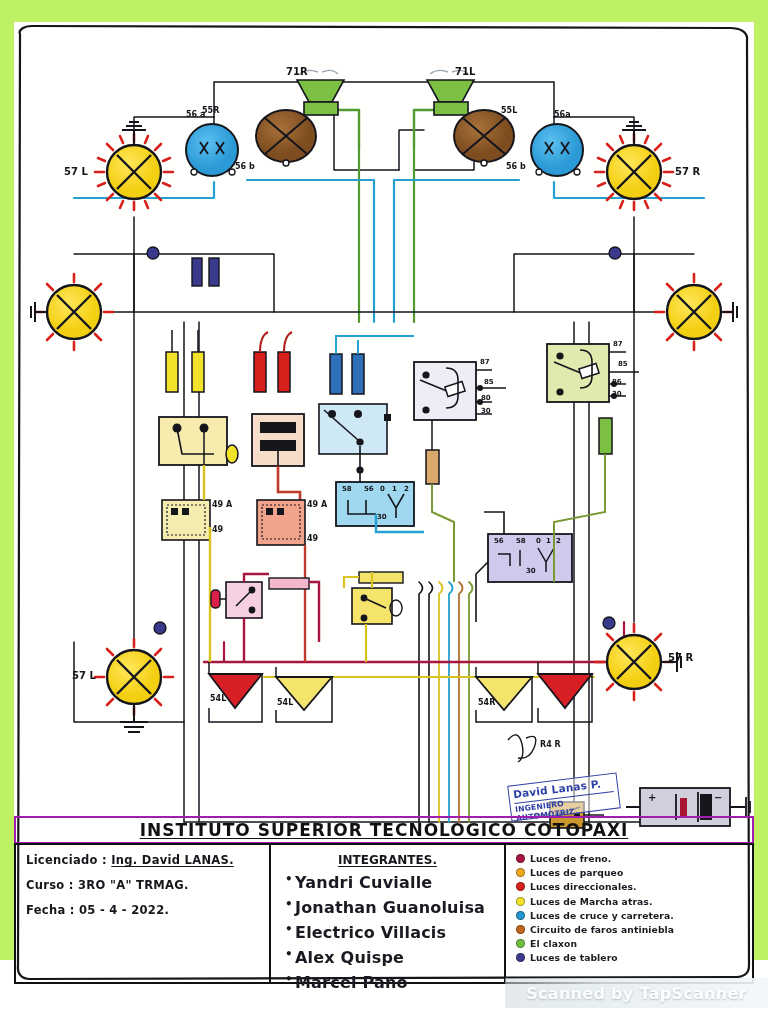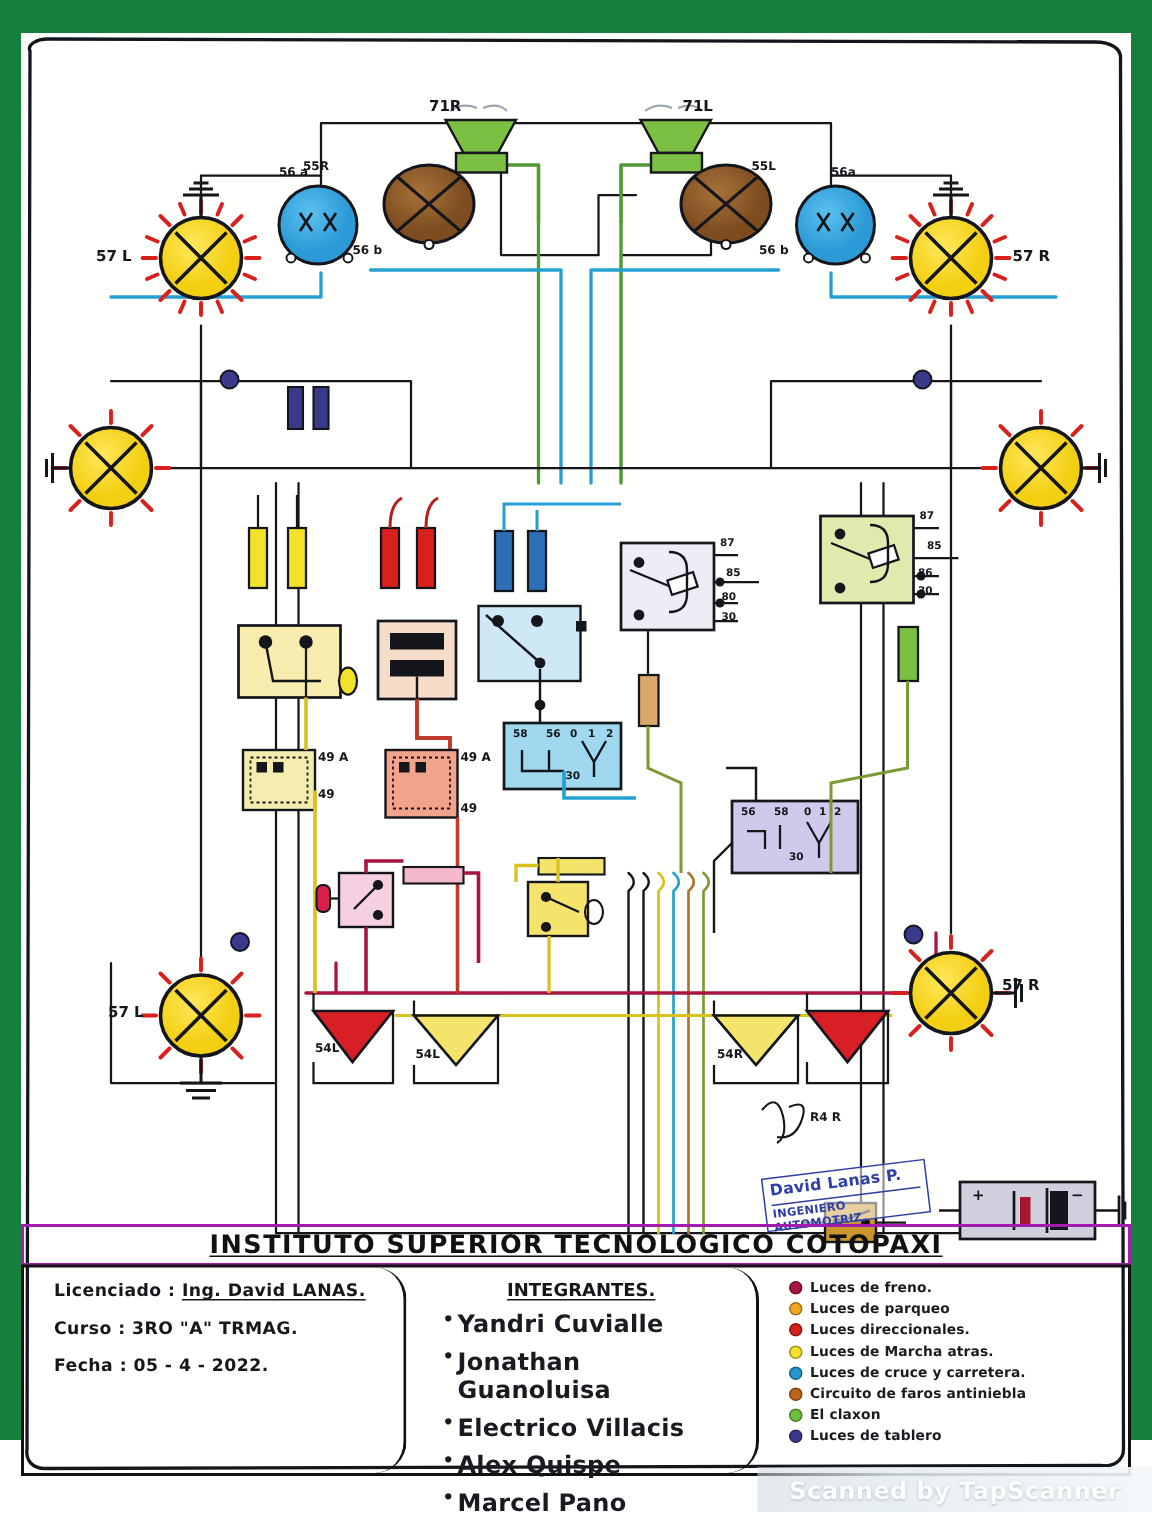--- a/index.html
+++ b/index.html
@@ -1,19 +1,19 @@
 <!DOCTYPE html>
 <html><head>
 <meta charset="utf-8">
 <title>Esquema Electrico - Instituto Superior Tecnologico Cotopaxi</title>
 <style>
   html,body{margin:0;padding:0;background:#ffffff;}
   body{width:768px;height:1024px;overflow:hidden;
        font-family:"DejaVu Sans","Liberation Sans",sans-serif;}
-  #page{position:relative;width:768px;height:960px;background:#15803d;}
+  #page{position:relative;width:768px;height:960px;background:#bef264;}
 
   
   #sheet{position:absolute;left:14px;top:22px;width:740px;height:962px;
          background:#fffffd;}
   #sheet-border{position:absolute;left:0;top:0;width:100%;height:100%;}
 
   .svgfull{position:absolute;left:0;top:0;width:100%;height:100%;overflow:visible;}
   .lbl{position:absolute;font-size:10px;font-weight:700;color:#15151c;
        font-family:"DejaVu Sans","Liberation Sans",sans-serif;white-space:nowrap;}
   .lbl.sm{font-size:8px;font-weight:700;}
@@ -21,21 +21,21 @@
 
   
   #titleblock{position:absolute;left:14px;top:816px;width:740px;height:168px;}
   #tb-title{position:absolute;left:0;top:0;width:100%;height:28px;
             border:2px solid #a21caf;box-sizing:border-box;
             display:flex;align-items:center;justify-content:center;}
   #tb-title span{font-size:17px;font-weight:700;letter-spacing:1px;color:#111;
             text-decoration:underline;text-underline-offset:2px;}
   #tb-cols{position:absolute;left:0;top:27px;width:100%;height:141px;
            display:flex;border:2px solid #111;box-sizing:border-box;}
-  .tb-col{box-sizing:border-box;padding:8px 20px;border-radius:21px;}
+  .tb-col{box-sizing:border-box;padding:8px 10px;}
   #tb-left{width:255px;border-right:2px solid #111;}
   #tb-mid{width:235px;border-right:2px solid #111;}
   #tb-right{flex:1;}
   .tb-line{font-size:11.5px;font-weight:700;color:#16161d;margin:0 0 11px 0;
            letter-spacing:.3px;}
   .tb-line .u{text-decoration:underline;text-underline-offset:2px;}
   .tb-head{text-align:center;font-size:12px;font-weight:700;color:#16161d;
            text-decoration:underline;text-underline-offset:2px;margin-bottom:6px;}
   .member{font-size:16px;font-weight:700;color:#1a1a22;margin:0 0 6px 14px;
           position:relative;letter-spacing:.2px;}

